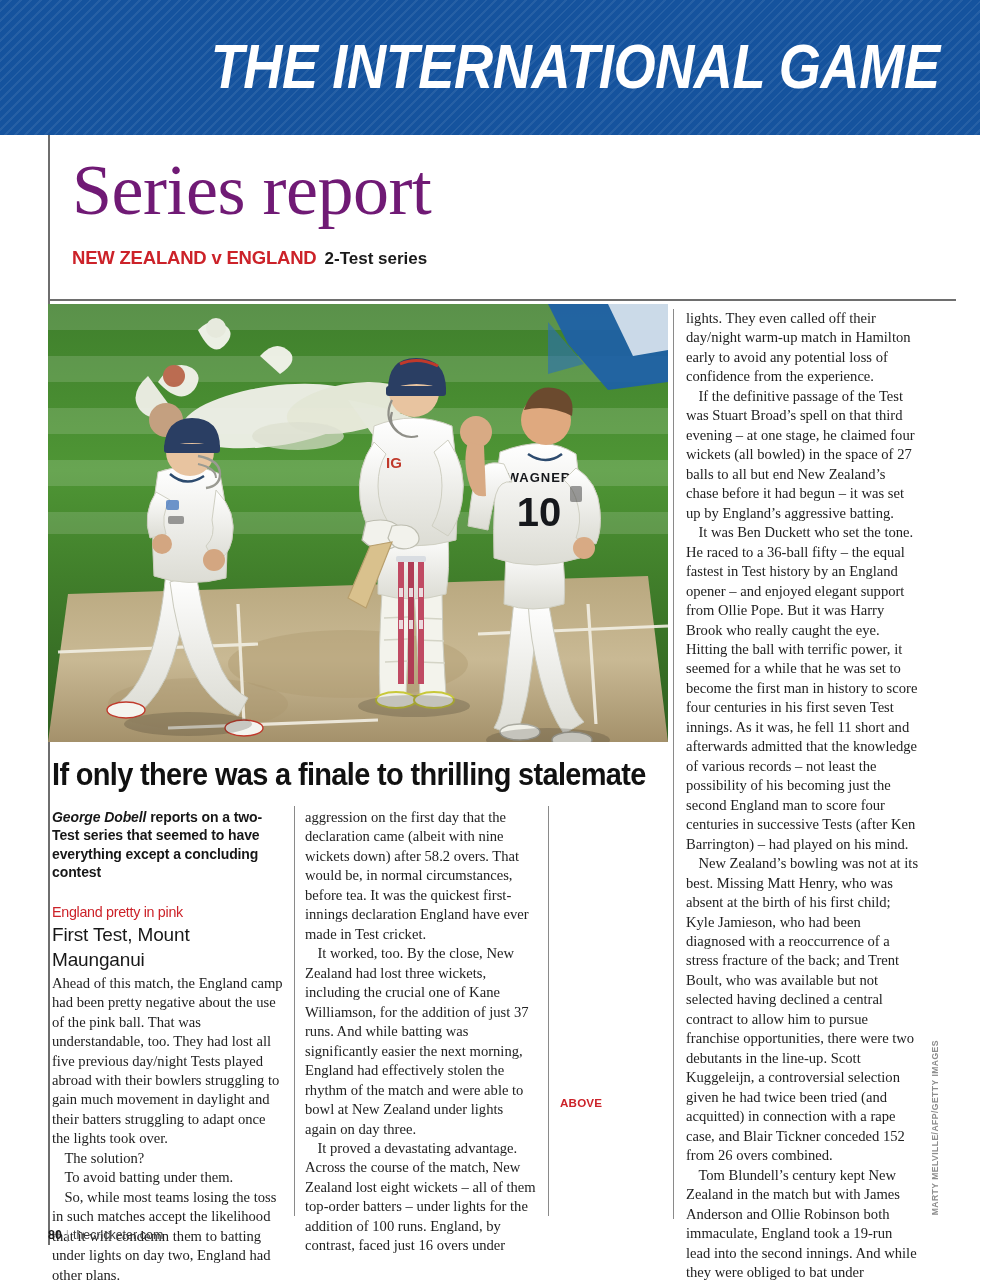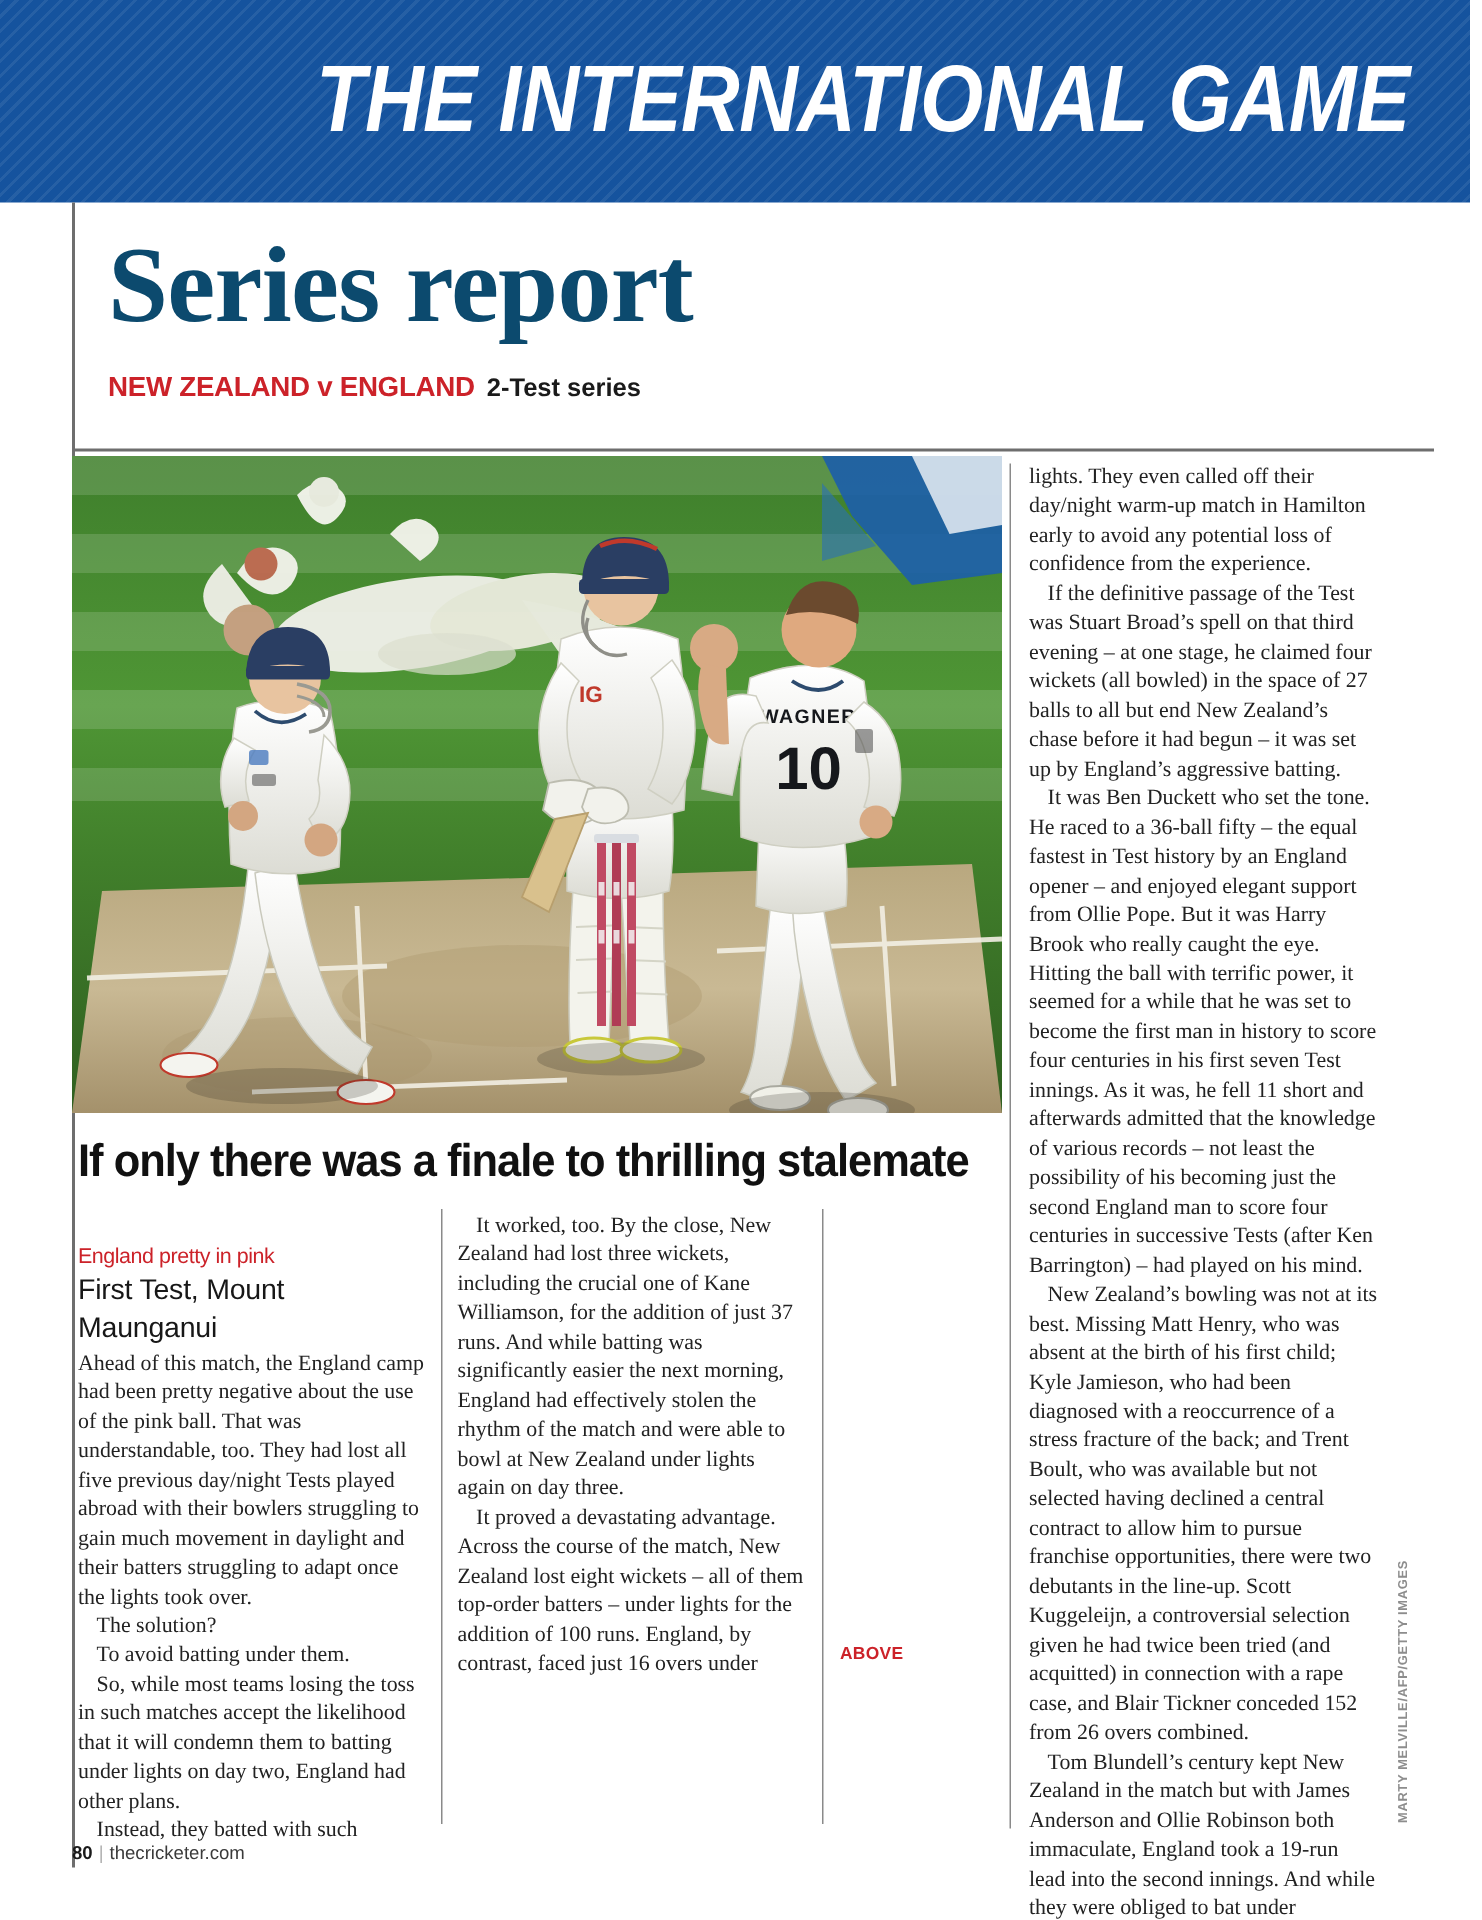--- a/index.html
+++ b/index.html
@@ -64,22 +64,22 @@
   .title-block {
     position: absolute;
     left: 72px;
     top: 155px;
     width: 600px;
   }
   .series-title {
     font-family: "Liberation Serif", serif;
     font-size: 72px;
     line-height: 0.98;
-    font-weight: 700;
-    color: #0c4a6e;
+    font-weight: 400;
+    color: #701a75;
     letter-spacing: -0.5px;
     margin: 0;
   }
   .kicker {
     margin-top: 22px;
     font-family: "Liberation Sans", sans-serif;
     font-size: 18.5px;
     line-height: 1.1;
     white-space: nowrap;
   }
@@ -452,30 +452,32 @@
   </svg>
 </div>
 
 <div class="article-headline">If only there was a finale to thrilling stalemate</div>
 
 <div class="divider div-1"></div>
 <div class="divider div-2"></div>
 <div class="divider div-3"></div>
 
 <div class="col col-left">
+  <div class="standfirst"><span class="byline">George Dobell</span><span> reports on a two-Test series that seemed to have everything except a concluding contest</span></div>
   <div class="subhead">England pretty in pink</div>
   <div class="venue">First Test, Mount Maunganui</div>
   <p>Ahead of this match, the England camp had been pretty negative about the use of the pink ball. That was understandable, too. They had lost all five previous day/night Tests played abroad with their bowlers struggling to gain much movement in daylight and their batters struggling to adapt once the lights took over.</p>
   <p class="indent">The solution?</p>
   <p class="indent">To avoid batting under them.</p>
   <p class="indent">So, while most teams losing the toss in such matches accept the likelihood that it will condemn them to batting under lights on day two, England had other plans.</p>
   <p class="indent">Instead, they batted with such</p>
 </div>
 
 <div class="col col-mid">
+  <p>aggression on the first day that the declaration came (albeit with nine wickets down) after 58.2 overs. That would be, in normal circumstances, before tea. It was the quickest first-innings declaration England have ever made in Test cricket.</p>
   <p class="indent">It worked, too. By the close, New Zealand had lost three wickets, including the crucial one of Kane Williamson, for the addition of just 37 runs. And while batting was significantly easier the next morning, England had effectively stolen the rhythm of the match and were able to bowl at New Zealand under lights again on day three.</p>
   <p class="indent">It proved a devastating advantage. Across the course of the match, New Zealand lost eight wickets – all of them top-order batters – under lights for the addition of 100 runs. England, by contrast, faced just 16 overs under</p>
 </div>
 
 <div class="col col-right">
   <p>lights. They even called off their day/night warm-up match in Hamilton early to avoid any potential loss of confidence from the experience.</p>
   <p class="indent">If the definitive passage of the Test was Stuart Broad’s spell on that third evening – at one stage, he claimed four wickets (all bowled) in the space of 27 balls to all but end New Zealand’s chase before it had begun – it was set up by England’s aggressive batting.</p>
   <p class="indent">It was Ben Duckett who set the tone. He raced to a 36-ball fifty – the equal fastest in Test history by an England opener – and enjoyed elegant support from Ollie Pope. But it was Harry Brook who really caught the eye. Hitting the ball with terrific power, it seemed for a while that he was set to become the first man in history to score four centuries in his first seven Test innings. As it was, he fell 11 short and afterwards admitted that the knowledge of various records – not least the possibility of his becoming just the second England man to score four centuries in successive Tests (after Ken Barrington) – had played on his mind.</p>
   <p class="indent">New Zealand’s bowling was not at its best. Missing Matt Henry, who was absent at the birth of his first child; Kyle Jamieson, who had been diagnosed with a reoccurrence of a stress fracture of the back; and Trent Boult, who was available but not selected having declined a central contract to allow him to pursue franchise opportunities, there were two debutants in the line-up. Scott Kuggeleijn, a controversial selection given he had twice been tried (and acquitted) in connection with a rape case, and Blair Tickner conceded 152 from 26 overs combined.</p>
   <p class="indent">Tom Blundell’s century kept New Zealand in the match but with James Anderson and Ollie Robinson both immaculate, England took a 19-run lead into the second innings. And while they were obliged to bat under</p>

